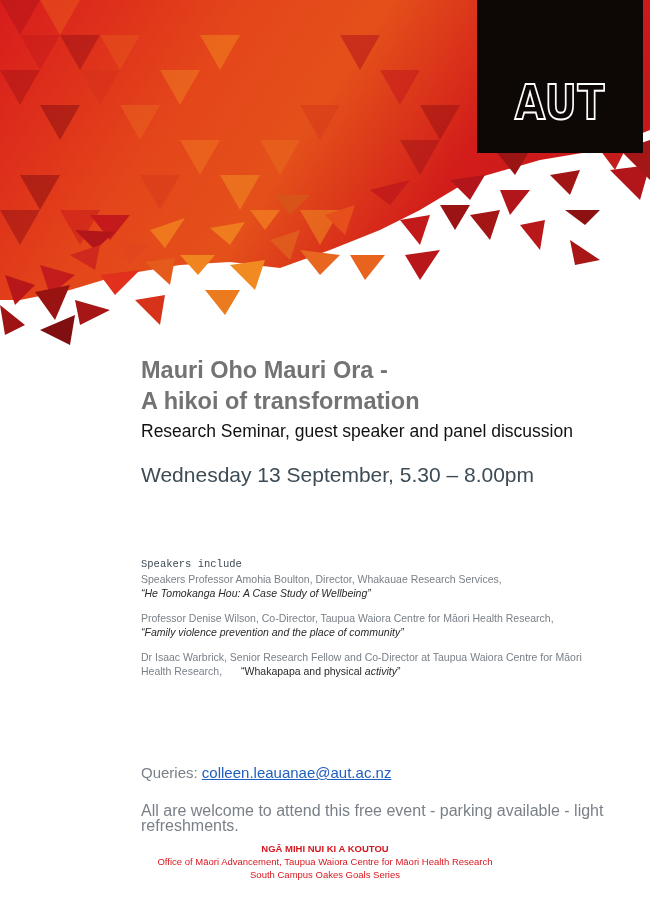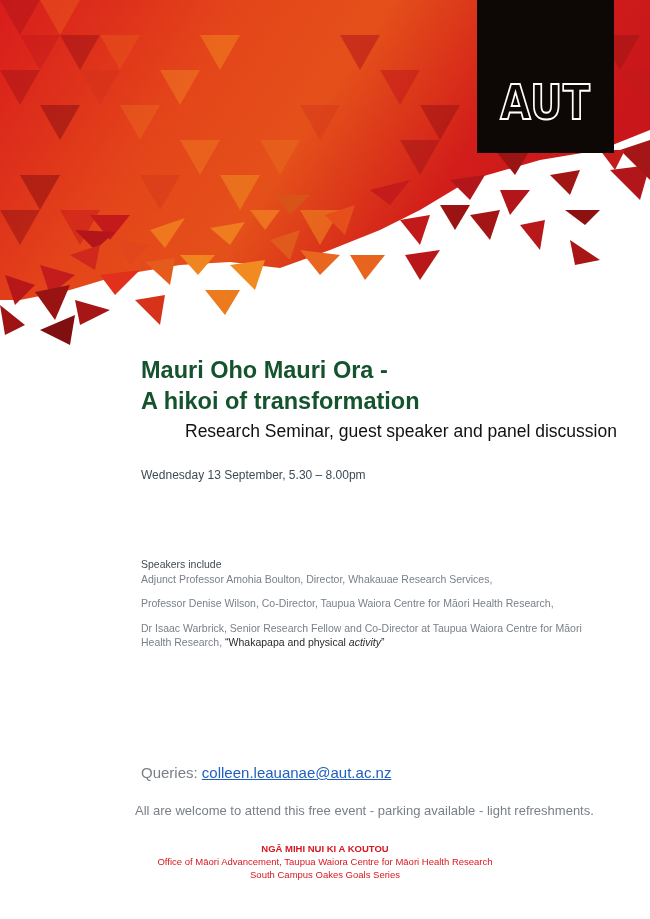--- a/index.html
+++ b/index.html
@@ -3,64 +3,64 @@
   <meta charset="utf-8">
   <style>
     * { margin: 0; padding: 0; box-sizing: border-box; }
     html, body { width: 650px; height: 919px; background: #ffffff; overflow: hidden; }
     body { position: relative; font-family: "Liberation Sans", "DejaVu Sans", sans-serif; }
 
     .hero { position: absolute; left: 0; top: 0; width: 650px; height: 350px; }
     .hero svg { display: block; }
 
     .logo-box {
-      position: absolute; left: 477px; top: 0; width: 137px; height: 153px;
+      position: absolute; left: 477px; top: 0; width: 166px; height: 153px;
       background: #0d0806;
     }
     .logo-text {
       position: absolute; left: 0; right: 0; top: 78px; text-align: center;
       font-family: "DejaVu Sans", sans-serif; font-weight: bold;
       font-size: 48px; letter-spacing: 1px; line-height: 1;
       color: #0d0806;
       -webkit-text-stroke: 2px #ffffff;
       transform: scaleX(0.82);
     }
 
     .title {
       position: absolute; left: 141px; top: 355px;
-      color: #14532d; font-weight: bold; font-size: 23.5px; line-height: 31px;
+      color: #737373; font-weight: bold; font-size: 23.5px; line-height: 31px;
       font-family: "Liberation Sans", sans-serif;
     }
     .subtitle {
       position: absolute; left: 141px; top: 420px;
-      color: #111111; font-size: 17.5px; line-height: 22px; margin-left: 44px;
+      color: #111111; font-size: 17.5px; line-height: 22px;
     }
     .event-info {
       position: absolute; left: 141px; top: 463px;
-      color: #3d4b55; font-size: 12px; line-height: 24px;
+      color: #3d4b55; font-size: 21px; line-height: 24px;
     }
     .speakers {
       position: absolute; left: 141px; top: 557px; width: 470px;
       font-size: 10.5px; line-height: 14.5px;
     }
-    .speakers-heading { color: #3d4b55; }
+    .speakers-heading { color: #3d4b55; font-family: Liberation Mono, monospace; }
     .speaker { margin-bottom: 10px; }
     .speaker-name { color: #7a8088; }
     .speaker-talk { color: #2a2a2a; font-style: italic; }
-    .inline-talk { color: #2a2a2a; }
+    .inline-talk { color: #2a2a2a; margin-left: 16px; }
     .inline-talk em { font-style: italic; }
 
     .contacts {
       position: absolute; left: 141px; top: 765px;
       font-size: 15px; line-height: 15px; color: #7a8088;
     }
     .contacts a { color: #1f5fbf; text-decoration: underline; }
     .welcome {
-      position: absolute; left: 135px; top: 803px;
-      font-size: 13px; color: #7a8088; line-height: 15px;
+      position: absolute; left: 141px; top: 803px;
+      font-size: 16px; color: #7a8088; line-height: 15px;
     }
     .footer {
       position: absolute; left: 0; width: 650px; top: 842px;
       text-align: center; color: #d7171f; font-size: 9.5px; line-height: 13px;
     }
     .footer .thanks { font-weight: bold; }
   </style>
 </head>
 <body>
 
@@ -160,24 +160,26 @@
 </div>
 <div class="subtitle">Research Seminar, guest speaker and panel discussion</div>
 
 <div class="event-info">
   <div>Wednesday 13 September, 5.30 – 8.00pm</div>
 </div>
 
 <div class="speakers">
   <div class="speakers-heading">Speakers include</div>
   <div class="speaker">
-    <div class="speaker-name">Adjunct Professor Amohia Boulton, Director, Whakauae Research Services,</div>
+    <div class="speaker-name">Speakers Professor Amohia Boulton, Director, Whakauae Research Services,</div>
+    <div class="speaker-talk">“He Tomokanga Hou: A Case Study of Wellbeing”</div>
   </div>
   <div class="speaker">
     <div class="speaker-name">Professor Denise Wilson, Co-Director, Taupua Waiora Centre for Māori Health Research,</div>
+    <div class="speaker-talk">“Family violence prevention and the place of community”</div>
   </div>
   <div class="speaker">
     <span class="speaker-name">Dr Isaac Warbrick, Senior Research Fellow and Co-Director at Taupua Waiora Centre for Māori Health Research, </span><span class="inline-talk"><span>“Whakapapa and physical </span><em>activity</em><span>”</span></span>
   </div>
 </div>
 
 <div class="contacts">
   <div>
     <span>Queries: </span><a>colleen.leauanae@aut.ac.nz</a>
   </div>

